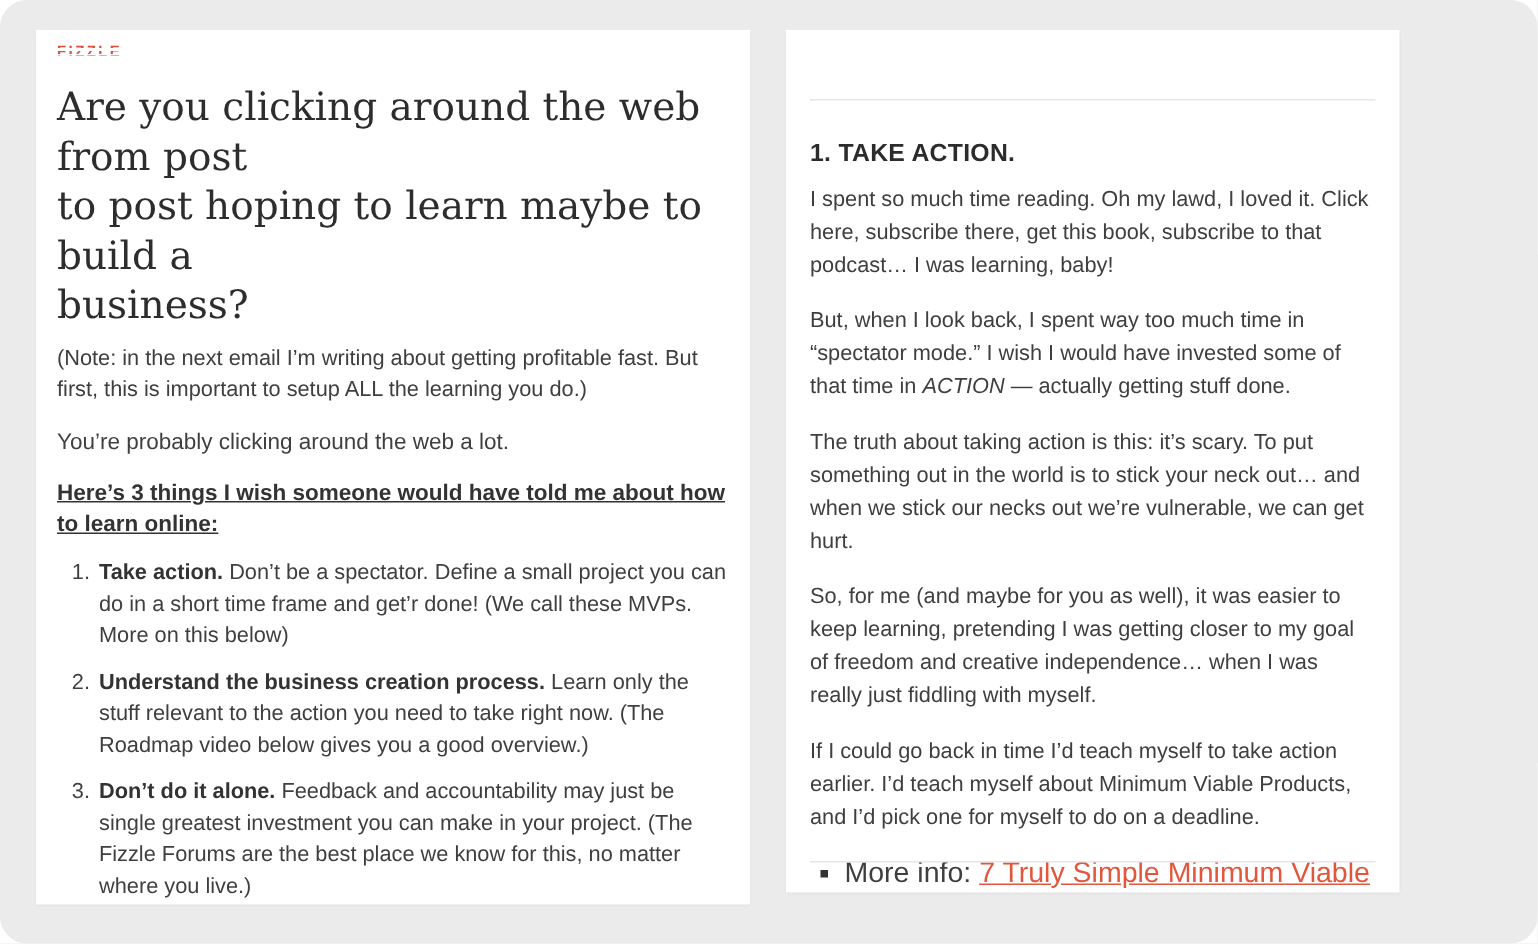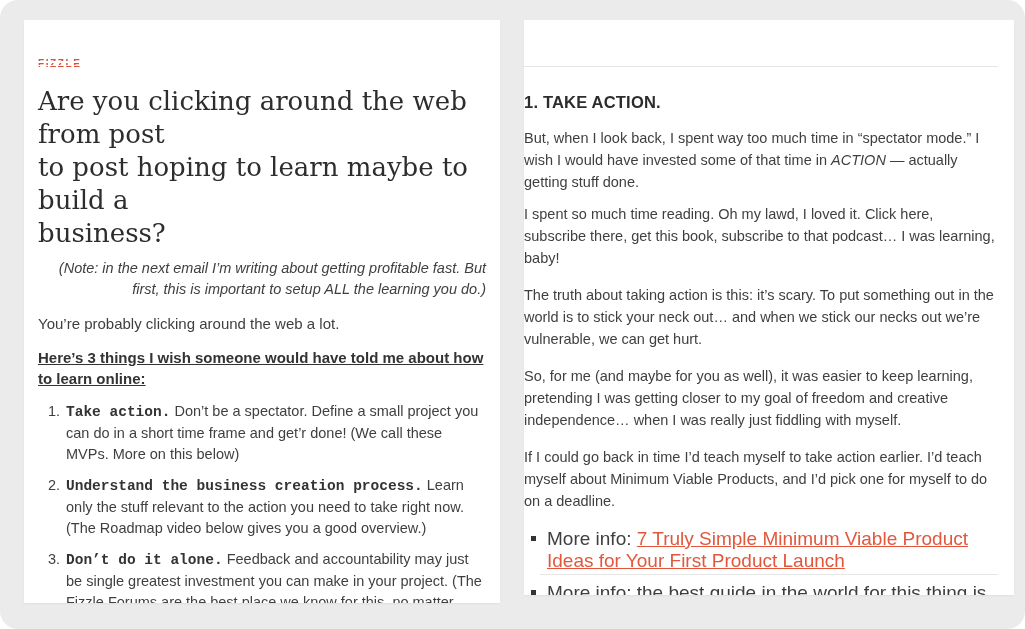--- a/index.html
+++ b/index.html
@@ -14,22 +14,22 @@
     background:#ebebeb;
     border-radius:18px;
     overflow:hidden;
   }
   .card {
     position:absolute; top:20px;
     background:#ffffff;
     box-sizing:border-box;
     box-shadow:0 1px 2px rgba(0,0,0,0.05);
   }
-  .card-left  { left:24px;  width:476px; height:583px; padding:33px 14px 0 14px; overflow:hidden; }
-  .card-right { left:524px; width:490px; height:575px; padding:16px 16px 0 0; overflow:hidden; }
+  .card-left  { left:24px;  width:476px; height:583px; padding:4px 14px 0 14px; overflow:hidden; }
+  .card-right { left:524px; width:409px; height:575px; padding:16px 16px 0 16px; overflow:hidden; }
 
   
   .logo {
     position:relative; display:inline-block;
     font-size:10px; font-weight:bold; letter-spacing:1.6px;
     color:#d94f3b; line-height:11px;
   }
   .logo::before, .logo::after {
     content:""; position:absolute; left:0; right:0; height:1.5px; background:#ffffff;
   }
@@ -40,39 +40,37 @@
     margin:14px 0 0 0;
     font-family:"DejaVu Serif", serif;
     font-weight:normal;
     font-size:26px; line-height:33px;
     color:#2d2d2d;
   }
   .headline span { display:block; }
 
   .intro-note {
     margin:8px 0 0 0;
-    font-style:italic;
     font-size:14.5px; line-height:21px;
     color:#3f3f3f;
-    text-align:right;
   }
   .body-p {
     margin:13px 0 0 0;
     font-size:15px; line-height:21px;
     color:#3f3f3f;
   }
   .lead-bold { font-weight:bold; color:#333333;text-decoration:underline; }
 
   .num-list { margin:12px 0 0 0; padding:0 0 0 6px; }
   .num-item {
     display:flex; margin:0 0 10px 0;
     font-size:14.5px; line-height:21px; color:#3f3f3f;
   }
   .num { flex:none; width:16px; margin-right:6px; text-align:right; }
-  .num-item b { color:#333333;font-family:Liberation Mono, monospace; }
+  .num-item b { color:#333333; }
 
   .rule { border:0; border-top:1px solid #e6e6e6; margin:22px 0 0 0; }
 
   
   .rule-top { margin:30px 0 0 0; }
   .r-heading {
     margin:26px 0 0 0;
     font-size:16.5px; font-weight:bold; letter-spacing:0.2px;
     color:#2c2c2c;
   }
@@ -133,23 +131,23 @@
     
 
     
   </div>
 
   <div class="card card-right">
     <hr class="rule rule-top">
 
     <h2 class="r-heading">1. TAKE ACTION.</h2>
 
+    <p class="r-p r-p-first">I spent so much time reading. Oh my lawd, I loved it. Click here, subscribe there, get this book, subscribe to that podcast… I was learning, baby!</p>
+
     <p class="r-p"><span>But, when I look back, I spent way too much time in “spectator mode.” I wish I would have invested some of that time in </span><span class="em-caps">ACTION</span><span> — actually getting stuff done.</span></p>
-
-    <p class="r-p r-p-first">I spent so much time reading. Oh my lawd, I loved it. Click here, subscribe there, get this book, subscribe to that podcast… I was learning, baby!</p>
 
     <p class="r-p">The truth about taking action is this: it’s scary. To put something out in the world is to stick your neck out… and when we stick our necks out we’re vulnerable, we can get hurt.</p>
 
     <p class="r-p">So, for me (and maybe for you as well), it was easier to keep learning, pretending I was getting closer to my goal of freedom and creative independence… when I was really just fiddling with myself.</p>
 
     <p class="r-p">If I could go back in time I’d teach myself to take action earlier. I’d teach myself about Minimum Viable Products, and I’d pick one for myself to do on a deadline.</p>
 
     <div class="bullets">
       <div class="bullet">
         <span class="sq"></span>

